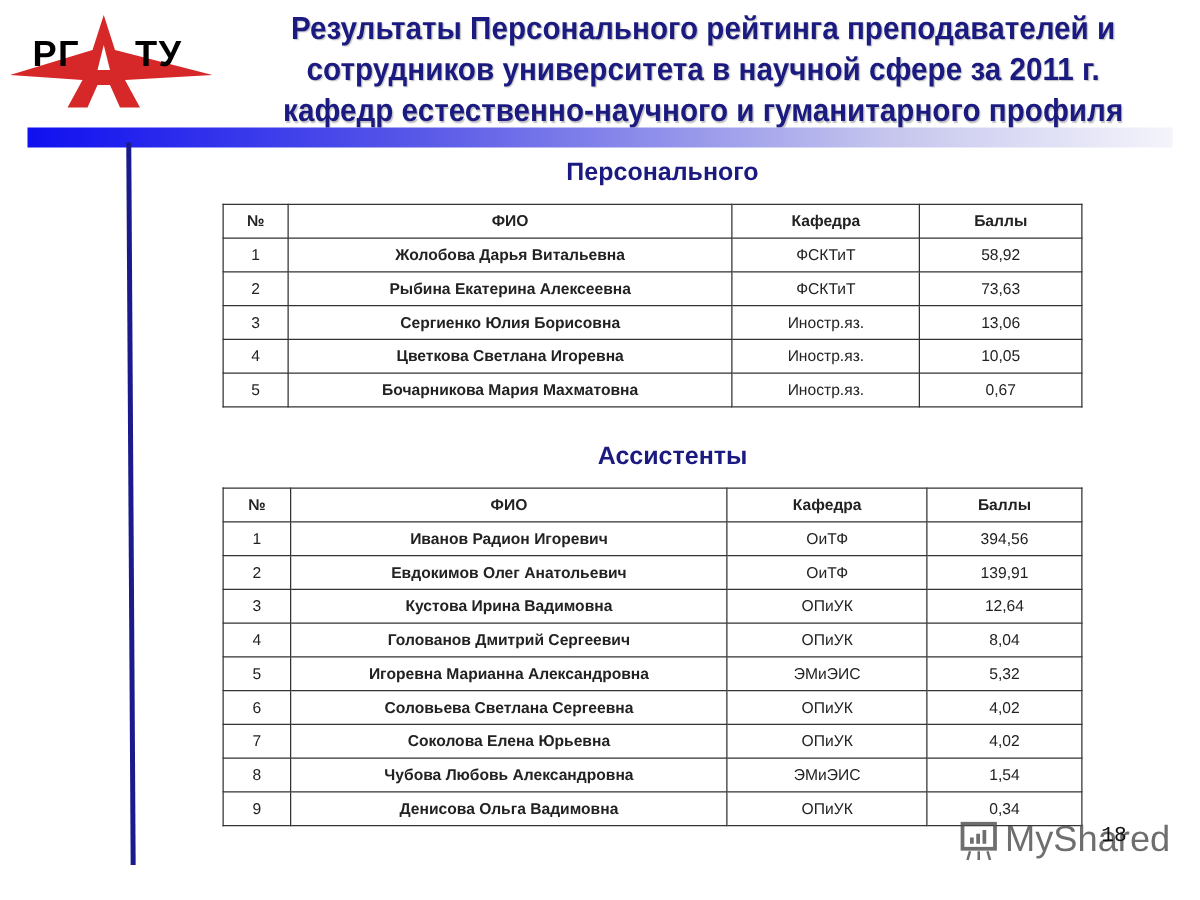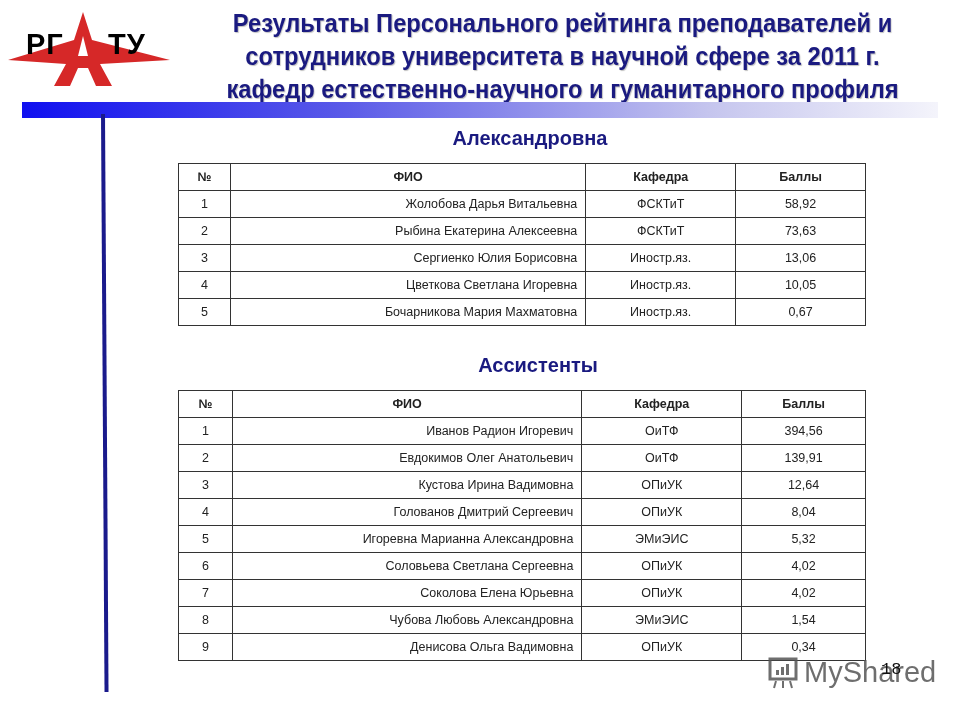--- a/index.html
+++ b/index.html
@@ -33,21 +33,21 @@
     font-family:"Liberation Sans", sans-serif; text-align:center;
   }
   table.grid {
     position:absolute; border-collapse:collapse; font-size:12.5px; color:#222;
     font-family:"Liberation Sans", sans-serif;
   }
   table.grid td, table.grid th {
     border:1px solid #333; height:26px; padding:0 8px; text-align:center;
   }
   table.grid th { font-weight:bold; font-size:12.5px; }
-  table.grid td.name { text-align:right; }
+  table.grid td.name { text-align:center;font-weight:bold; }
   .watermark {
     position:absolute; left:766px; top:655px; display:flex; align-items:center;
     color:#555; font-size:29px; font-family:"Liberation Sans", sans-serif; opacity:0.85;
   }
   .pagenum {
     position:absolute; left:881px; top:660px; font-size:17px; color:#111;
     font-family:Liberation Mono, monospace;
   }
 </style>
 </head>
@@ -65,21 +65,21 @@
 
 <div class="title">
   <div>Результаты Персонального рейтинга преподавателей и</div>
   <div>сотрудников университета в научной сфере за 2011 г.</div>
   <div>кафедр естественно-научного и гуманитарного профиля</div>
 </div>
 
 <div class="bar"></div>
 <div class="vline"></div>
 
-<div class="section-title" style="left:400px; top:127px; width:260px;">Александровна</div>
+<div class="section-title" style="left:400px; top:127px; width:260px;">Персонального</div>
 
 <table class="grid" style="left:178px; top:163px; width:688px;">
   <colgroup>
       <col style="width:52px">
       <col style="width:356px">
       <col style="width:150px">
       <col style="width:130px">
     </colgroup>
   <thead>
     <tr>

